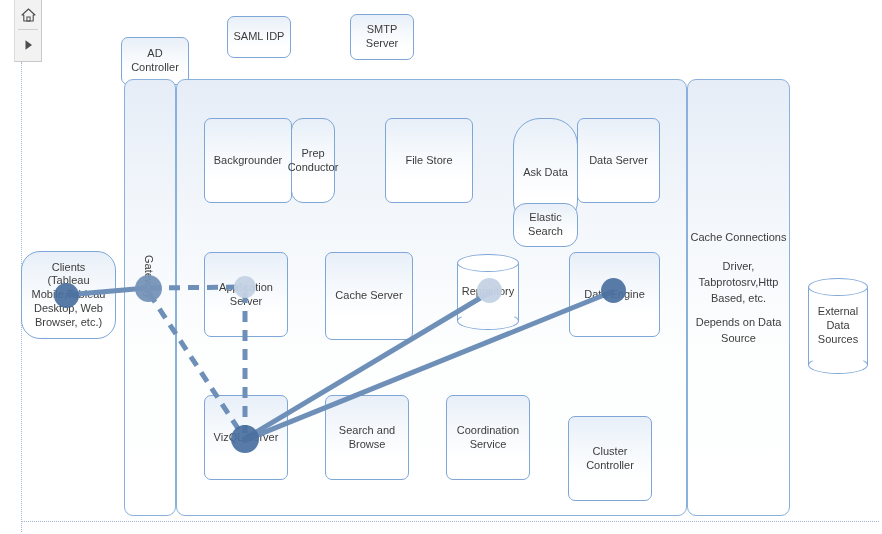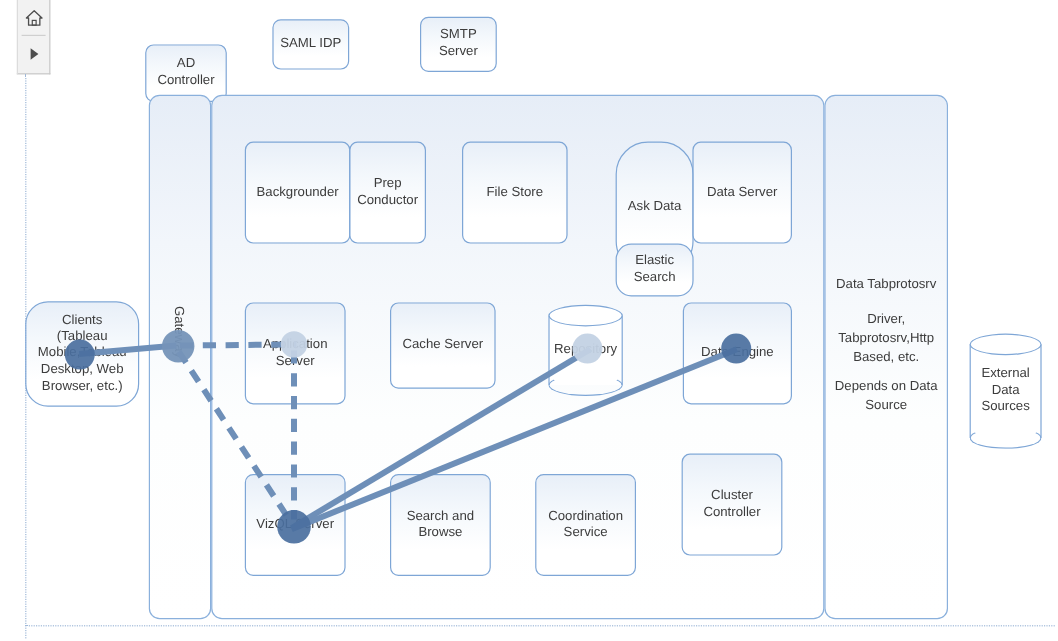--- a/index.html
+++ b/index.html
@@ -212,40 +212,40 @@
 
   <div class="container-shape" style="left:124px; top:79px; width:52px; height:437px;"></div>
   <div class="container-shape" style="left:176px; top:79px; width:511px; height:437px;"></div>
   <div class="container-shape" style="left:687px; top:79px; width:103px; height:437px;"></div>
 
   <div class="v-text" style="left:143px; top:255px;">Gateway</div>
 
   <div class="shape" style="left:204px; top:118px; width:88px; height:85px;">
     <span>Backgrounder</span>
   </div>
-  <div class="shape" style="left:291px; top:118px; width:64px; height:85px;">
+  <div class="shape" style="left:291px; top:118px; width:44px; height:85px;border-radius:12px;">
     <span>Prep Conductor</span>
   </div>
   <div class="shape" style="left:385px; top:118px; width:88px; height:85px;">
     <span>File Store</span>
   </div>
   <div class="shape" style="left:513px; top:118px; width:65px; height:110px;border-radius:27px;">
     <span>Ask Data</span>
   </div>
   <div class="shape" style="left:577px; top:118px; width:83px; height:85px;">
     <span>Data Server</span>
   </div>
   <div class="shape" style="left:513px; top:203px; width:65px; height:44px;border-radius:13px;">
     <span>Elastic Search</span>
   </div>
 
   <div class="shape" style="left:204px; top:252px; width:84px; height:85px;">
     <span>Application Server</span>
   </div>
-  <div class="shape" style="left:325px; top:252px; width:88px; height:72px;">
+  <div class="shape" style="left:325px; top:252px; width:88px; height:88px;">
     <span>Cache Server</span>
   </div>
 
   <div class="cyl" style="left:457px; top:254px; width:62px; height:76px;">
     <div class="cyl-body"></div>
     <div class="cyl-bottom"></div>
     <div class="cyl-top"></div>
     <div class="cyl-label">Repository</div>
   </div>
 
@@ -255,35 +255,35 @@
 
   <div class="shape" style="left:204px; top:395px; width:84px; height:85px;">
     <span>VizQL Server</span>
   </div>
   <div class="shape" style="left:325px; top:395px; width:84px; height:85px;">
     <span>Search and Browse</span>
   </div>
   <div class="shape" style="left:446px; top:395px; width:84px; height:85px;">
     <span>Coordination Service</span>
   </div>
-  <div class="shape" style="left:568px; top:378px; width:84px; height:85px;">
+  <div class="shape" style="left:568px; top:416px; width:84px; height:85px;">
     <span>Cluster Controller</span>
   </div>
 
   <div class="shape" style="left:21px; top:251px; width:95px; height:88px; border-radius:19px;">
     <div style="display:flex;flex-direction:column;">
       <span>Clients</span>
       <span>(Tableau</span>
       <span>Mobile,Tableau</span>
       <span>Desktop, Web</span>
       <span>Browser, etc.)</span>
     </div>
   </div>
 
-  <div class="label-block" style="left:690px; top:230px; width:97px;">Data Tabprotosrv</div>
+  <div class="label-block" style="left:690px; top:230px; width:97px;">Cache Connections</div>
   <div class="label-block" style="left:690px; top:259px; width:97px;">Driver, Tabprotosrv,Http Based, etc.</div>
   <div class="label-block" style="left:690px; top:315px; width:97px;">Depends on Data Source</div>
 
   <div class="cyl" style="left:808px; top:246px; width:60px; height:96px;margin-top:32px;">
     <div class="cyl-body"></div>
     <div class="cyl-bottom"></div>
     <div class="cyl-top"></div>
     <div class="cyl-label">External Data Sources</div>
   </div>
 

